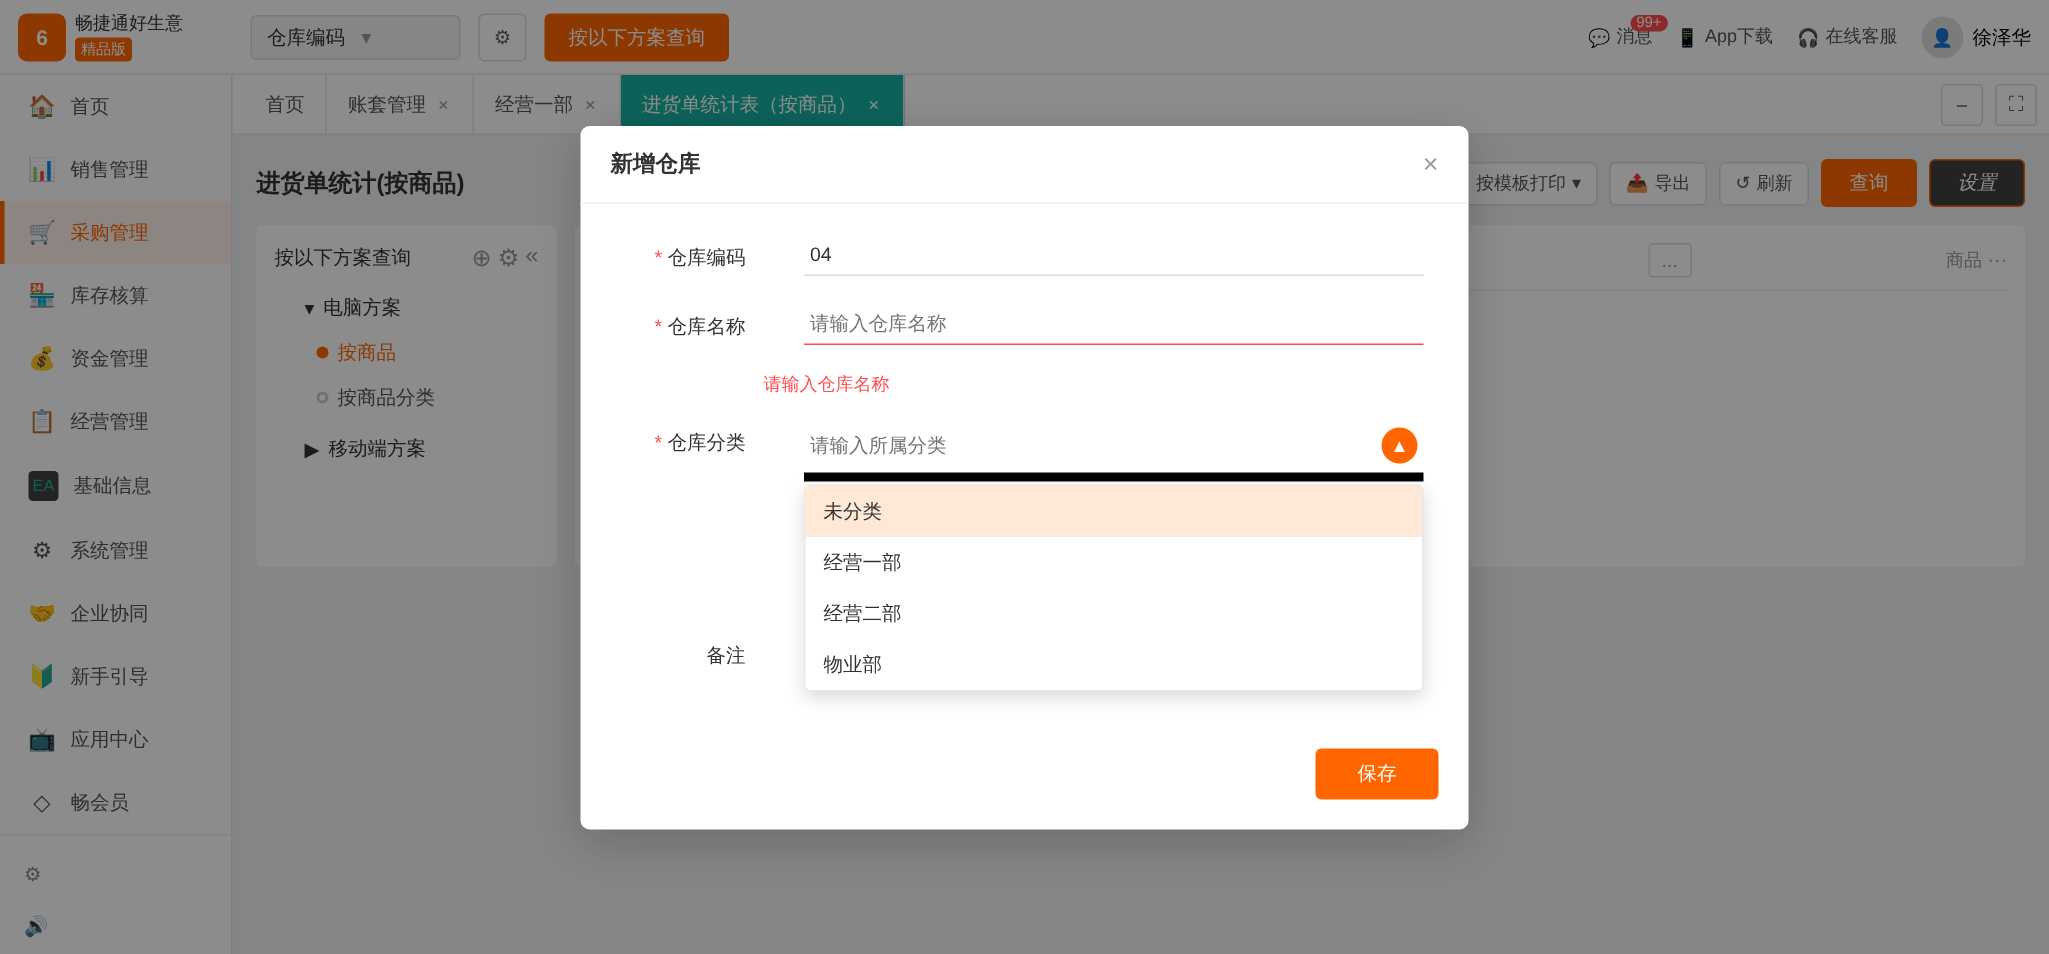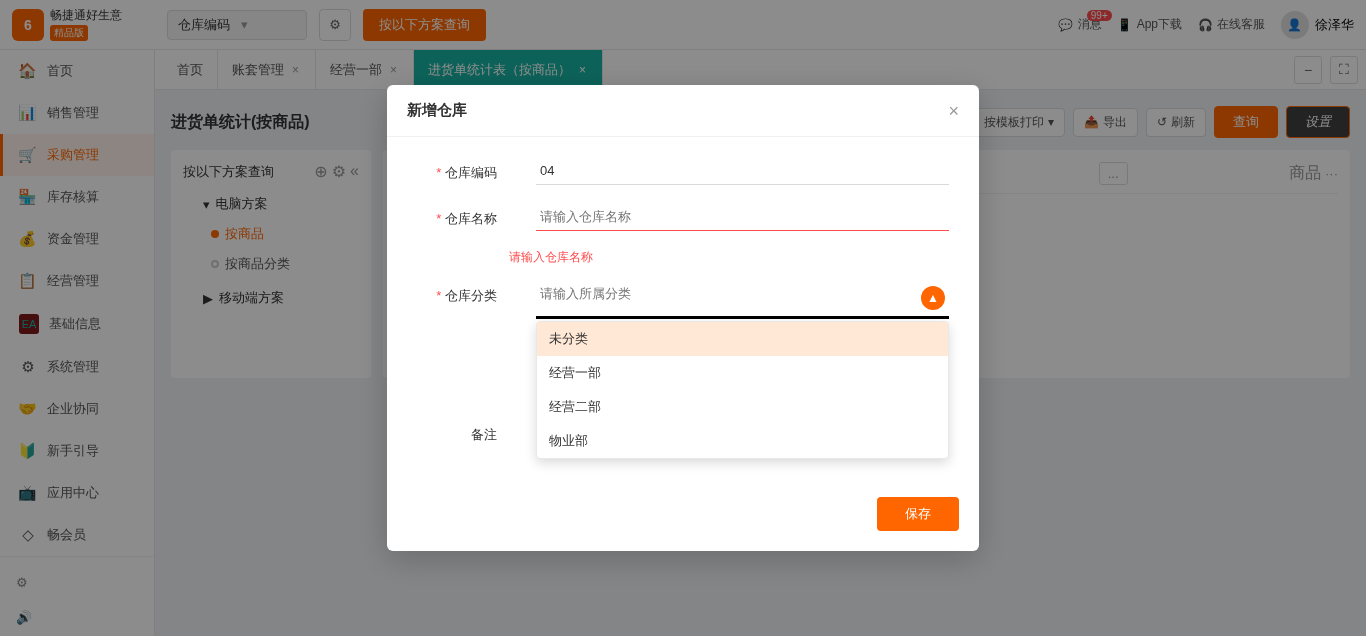--- a/index.html
+++ b/index.html
@@ -349,22 +349,22 @@
       font-size: 12px;
       margin-top: 2px;
       padding-left: 92px;
     }
     .form-control-wrapper {
       flex: 1;
       position: relative;
     }
     .dropdown-trigger {
       display: flex;
-      align-items: flex-start;
-      border-bottom: 3px solid #000000;
+      align-items: center;
+      border-bottom: 6px solid #000000;
       padding: 6px 4px;
       cursor: pointer;
     }
     .dropdown-trigger input {
       flex: 1;
       border: none;
       outline: none;
       font-size: 13px;
       color: #333;
       background: transparent;
@@ -516,21 +516,21 @@
     </div>
     <div class="sidebar-item">
       <span class="sidebar-icon">💰</span>
       <span>资金管理</span>
     </div>
     <div class="sidebar-item">
       <span class="sidebar-icon">📋</span>
       <span>经营管理</span>
     </div>
     <div class="sidebar-item">
-      <span class="sidebar-icon" style="background:#7f1d1d;border-radius:3px;color:#17b3a3;font-size:11px;width:20px;height:20px;">EA</span>
+      <span class="sidebar-icon" style="background:#404040;border-radius:3px;color:#17b3a3;font-size:11px;width:20px;height:20px;">EA</span>
       <span>基础信息</span>
     </div>
     <div class="sidebar-item">
       <span class="sidebar-icon">⚙</span>
       <span>系统管理</span>
     </div>
     <div class="sidebar-item">
       <span class="sidebar-icon">🤝</span>
       <span>企业协同</span>
     </div>
@@ -653,21 +653,21 @@
             <div style="flex:1;">
               <span style="color:#999;font-size:12px;">供</span>
             </div>
             <div style="flex:3;display:flex;align-items:center;justify-content:space-between;">
               <span style="color:#333;font-size:12px;">单据状态</span>
               <div style="border:1px solid #ddd;border-radius:3px;padding:3px 8px;cursor:pointer;display:flex;align-items:center;gap:4px;background:#fff;">
                 <span style="color:#999;">...</span>
               </div>
             </div>
             <div style="flex:2;text-align:right;">
-              <span style="color:#999;font-size:16px;">商品</span>
+              <span style="color:#999;font-size:12px;">商品</span>
               <span style="color:#999;"> ···</span>
             </div>
           </div>
 
           <div style="text-align:center;padding:60px 20px;color:#bbb;">
             <div style="font-size:13px;">
               <span>的方案</span>
             </div>
             <div style="display:flex;align-items:center;gap:6px;justify-content:center;margin-top:8px;">
               <span style="width:16px;height:16px;border-radius:50%;border:2px solid #bbb;display:inline-flex;align-items:center;justify-content:center;font-size:11px;">i</span>

